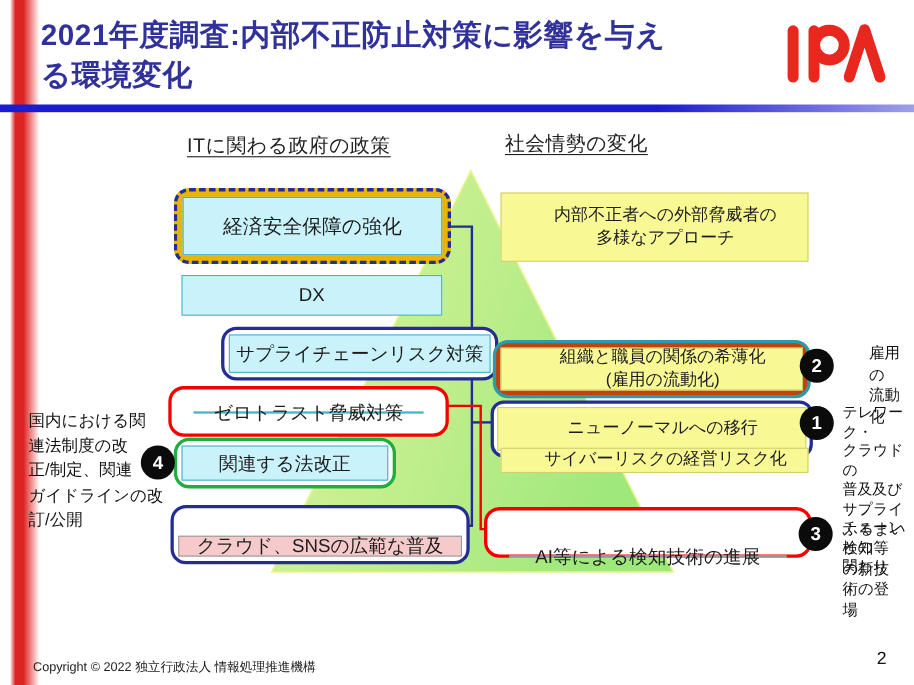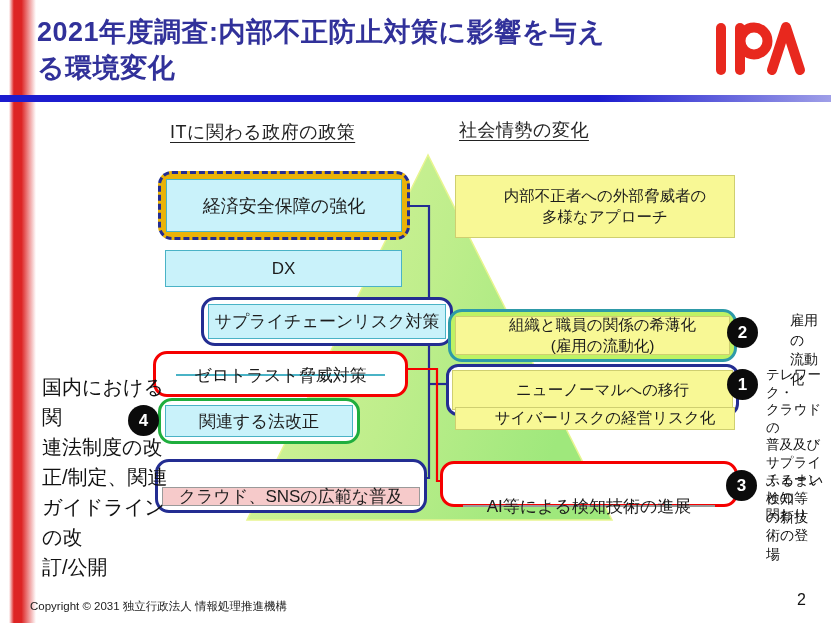--- a/index.html
+++ b/index.html
@@ -29,33 +29,33 @@
   .outer{position:absolute;z-index:2;box-sizing:border-box;display:flex;}
   .inner{flex:1;display:flex;align-items:center;justify-content:center;
     text-align:center;box-sizing:border-box;white-space:pre-line;}
   .cyan{background:#c9f2fa;border:1.5px solid #4ab3c6;}
   .yellow{background:#f8f895;border:1px solid #cfcf70;padding-left:20px;}
   .pink{background:#f6caca;border:1px solid #9a9a9a;margin-top:21px;}
   .b-navy{border:3px solid #232d92;border-radius:14px;padding:4px;background:#fff;}
   .b-navy-dash{border:3px dashed #232d92;border-radius:14px;padding:5px;background:#eab308;}
   .b-red{border:3px solid #f50000;border-radius:14px;padding:20px;background:#fff;}
   .b-green{border:3px solid #1fae3e;border-radius:14px;padding:4px;background:#fff;}
-  .b-teal{border:3px solid #2e9aa8;border-radius:14px;padding:4px;background:#bef264;}
+  .b-teal{border:3px solid #2e9aa8;border-radius:14px;padding:4px;background:#c2410c;}
   .plainbox{position:absolute;z-index:2;box-sizing:border-box;display:flex;
     align-items:center;justify-content:center;text-align:center;white-space:pre-line;}
   .f18{font-size:18px;} .f17{font-size:17px;} .f155{font-size:15.5px;line-height:1.35;}
   
   .badge{position:absolute;z-index:4;width:31px;height:31px;border-radius:50%;
     background:#0b0b0b;color:#fff;font-weight:bold;font-size:17px;
     display:flex;align-items:center;justify-content:center;}
   .badge1{left:727px;top:369px;} .badge2{left:727px;top:317px;}
   .badge3{left:726px;top:470px;} .badge4{left:128px;top:405px;}
   
   .note{position:absolute;z-index:3;color:#111;white-space:pre-line;}
-  .note-law{left:26px;top:372px;width:130px;font-size:20px;line-height:1.5;padding-left:16px;}
+  .note-law{left:26px;top:372px;width:130px;font-size:15px;line-height:1.5;}
   .note-emp{left:766px;top:311px;font-size:14px;line-height:1.4;margin-left:24px;}
   .note-tel{left:766px;top:366px;font-size:13.5px;line-height:1.3;}
   .note-beh{left:766px;top:471px;font-size:14px;line-height:1.32;}
   
   .copyright{position:absolute;left:30px;top:599px;font-size:11.5px;color:#222;z-index:3;}
   .page-num{position:absolute;left:797px;top:591px;font-size:16px;color:#111;z-index:3;}
 </style>
 </head>
 <body>
 
@@ -142,16 +142,16 @@
 普及及び
 サプライ
 チェーンとの
 関わり</div>
   <div class="note note-beh">ふるまい
 検知等
 の新技
 術の登
 場</div>
 
-  <div class="copyright">Copyright © 2031 独立行政法人 情報処理推進機構</div>
+  <div class="copyright">Copyright © 2022 独立行政法人 情報処理推進機構</div>
   <div class="page-num">2</div>
 
 </div>
 
 </body></html>

